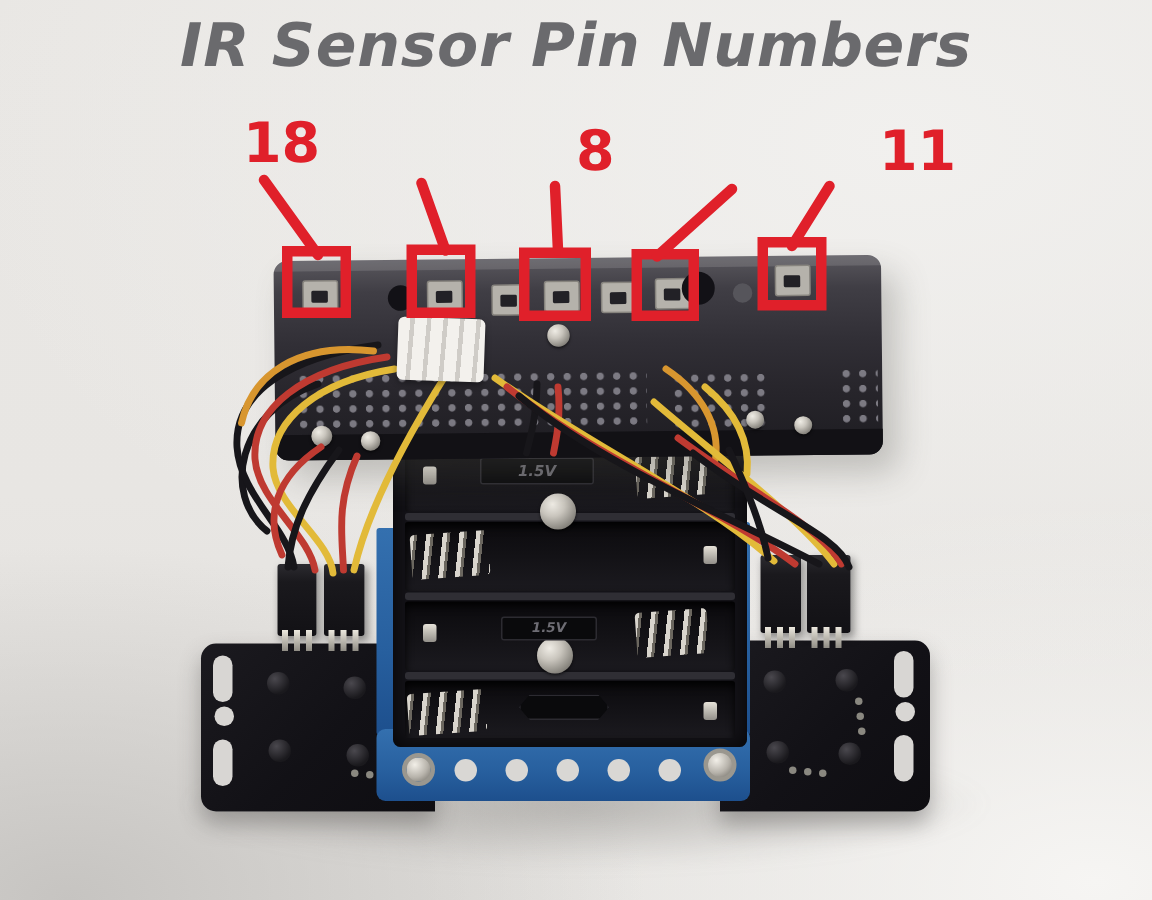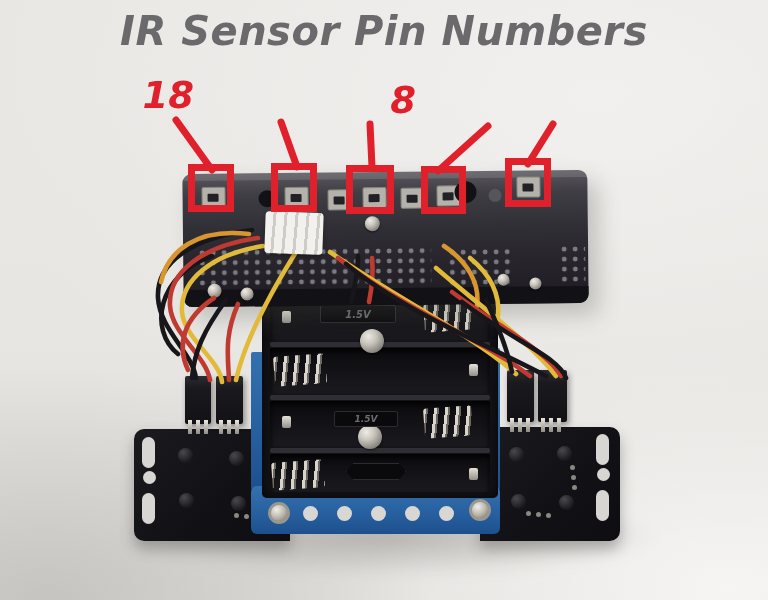--- a/index.html
+++ b/index.html
@@ -9,22 +9,22 @@
     background:
       radial-gradient(900px 520px at 78% 16%, #f1f0ee 0%, rgba(241,240,238,0) 70%),
       radial-gradient(620px 380px at 6% 100%, #c6c4c1 0%, rgba(198,196,193,0) 62%),
       radial-gradient(760px 420px at 95% 98%, #f6f5f3 0%, rgba(246,245,243,0) 60%),
       linear-gradient(180deg,#e9e7e4 0%,#e8e6e3 55%,#e2e0dd 100%);
   }
   .abs{position:absolute;}
   
   .title{left:0;right:0;top:8px;text-align:center;font-style:italic;font-weight:700;
          font-size:40px;color:#6a6a6d;letter-spacing:.5px;z-index:9;}
-  .pin-label{font-style:italic;font-weight:700;font-size:37px;color:#e0202a;
-             width:64px;text-align:right;z-index:9;}
+  .pin-label{font-weight:700;font-size:37px;color:#e0202a;
+             width:64px;text-align:left;z-index:9;margin-left:32px;}
   .callout-box{border:7px solid #e0202a;box-sizing:border-box;z-index:8;}
   .callouts{z-index:9;pointer-events:none;}
   
   .bar{left:183px;top:172px;width:405px;height:133px;border-radius:9px;z-index:5;
        transform:rotate(-0.6deg);
        background:linear-gradient(180deg,#59575d 0%,#403e45 16%,#312f36 42%,#27252b 68%,#1d1c21 100%);
        box-shadow:10px 12px 22px rgba(90,88,84,.30);}
   .bar-rail{left:0;bottom:0;width:100%;height:17px;background:#121115;border-radius:0 0 9px 9px;}
   .sensor{width:22px;height:19px;background:#b5b2ab;border:1px solid #87847e;border-radius:2px;}
   .sensor::after{content:"";position:absolute;left:5px;top:6px;width:11px;height:8px;
@@ -241,14 +241,15 @@
     <line x1="176" y1="120" x2="212" y2="170"></line>
     <line x1="281" y1="122" x2="297" y2="167"></line>
     <line x1="370" y1="124" x2="372" y2="167"></line>
     <line x1="488" y1="126" x2="438" y2="171"></line>
     <line x1="553" y1="124" x2="528" y2="164"></line>
   </svg>
 
   <div class="abs title">IR Sensor Pin Numbers</div>
   <div class="abs pin-label" style="left:130px;top:74px;">18</div>
   <div class="abs pin-label" style="left:352px;top:79px;">8</div>
+  <div class="abs pin-label" style="left:554px;top:79px;">11</div>
 
 </div>
 
 </body></html>

